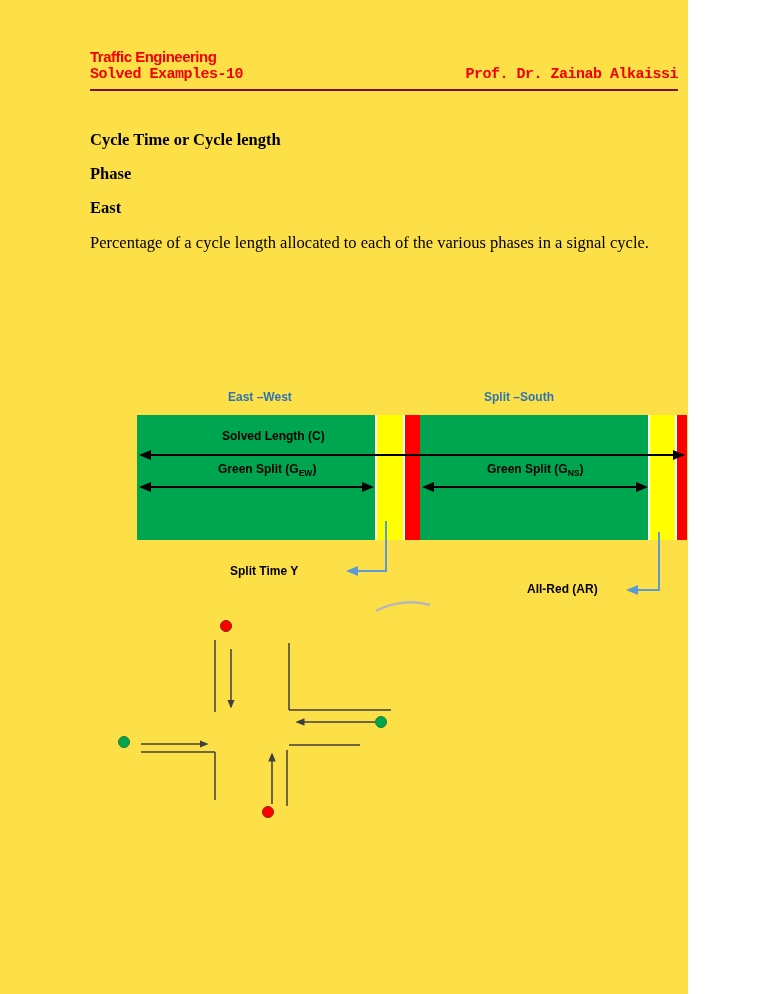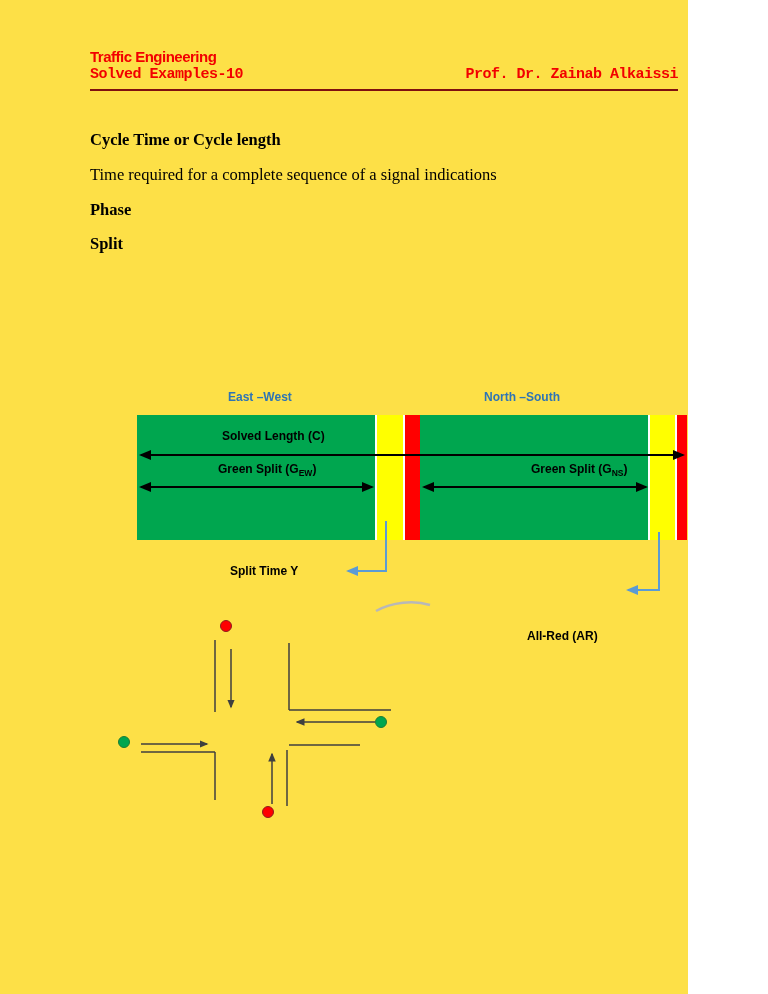--- a/index.html
+++ b/index.html
@@ -44,49 +44,49 @@
   <div class="header">
     <div style="color:#f20000;">Traffic Engineering</div>
     <div class="row2">
       <span style="color:#f20000;">Solved Examples-10</span>
       <span style="color:#f20000;">Prof. Dr. Zainab Alkaissi</span>
     </div>
   </div>
 
   <div class="content">
     <h3>Cycle Time or Cycle length</h3>
-    <p>Time required for a complete sequence of a signal indications</p>
     <h3>Phase</h3>
-    <h3>Split</h3>
+    <h3>East</h3>
+    <p>Percentage of a cycle length allocated to each of the various phases in a signal cycle.</p>
   </div>
 
   <div class="dlabel" style="left: 228px; top: 390px; color: rgb(46, 116, 181);">East –West</div>
-  <div class="dlabel" style="left: 484px; top: 390px; color: rgb(46, 116, 181);">North –South</div>
+  <div class="dlabel" style="left: 484px; top: 390px; color: rgb(46, 116, 181);">Split –South</div>
 
   <div class="bar">
     <div class="seg" style="width: 238px; background: rgb(0, 166, 79);"></div>
     <div class="seg seg-yellow" style="width: 30px; background: rgb(255, 255, 0);"></div>
     <div class="seg" style="width: 15px; background: rgb(255, 0, 0);"></div>
     <div class="seg" style="width: 228px; background: rgb(0, 166, 79);"></div>
     <div class="seg seg-yellow" style="width: 29px; background: rgb(255, 255, 0);"></div>
     <div class="seg" style="width: 10px; background: rgb(255, 0, 0);"></div>
   </div>
 
   <div class="dlabel" style="left:222px; top:429px;">Solved Length (C)</div>
 
   <div class="dlabel" style="left:218px; top:462px;">
     <span>Green Split (G</span><sub>EW</sub><span>)</span>
   </div>
 
-  <div class="dlabel" style="left:487px; top:462px;margin-left:44px;">
+  <div class="dlabel" style="left:487px; top:462px;">
     <span>Green Split (G</span><sub>NS</sub><span>)</span>
   </div>
 
   <div class="dlabel" style="left:230px; top:564px;">Split Time Y</div>
-  <div class="dlabel" style="left:527px; top:582px;margin-top:47px;">All-Red (AR)</div>
+  <div class="dlabel" style="left:527px; top:582px;">All-Red (AR)</div>
 
   <svg class="overlay" width="768" height="994" viewBox="0 0 768 994">
     <defs>
       <marker id="mBlack" markerWidth="6" markerHeight="6" refX="5" refY="2.5" orient="auto-start-reverse">
         <path d="M0,0 L6,2.5 L0,5 z" fill="#000"></path>
       </marker>
       <marker id="mBlue" markerWidth="6" markerHeight="6" refX="5" refY="2.5" orient="auto-start-reverse">
         <path d="M0,0 L6,2.5 L0,5 z" fill="#5B9BD5"></path>
       </marker>
       <marker id="mDark" markerWidth="6" markerHeight="6" refX="5" refY="2.5" orient="auto-start-reverse">

